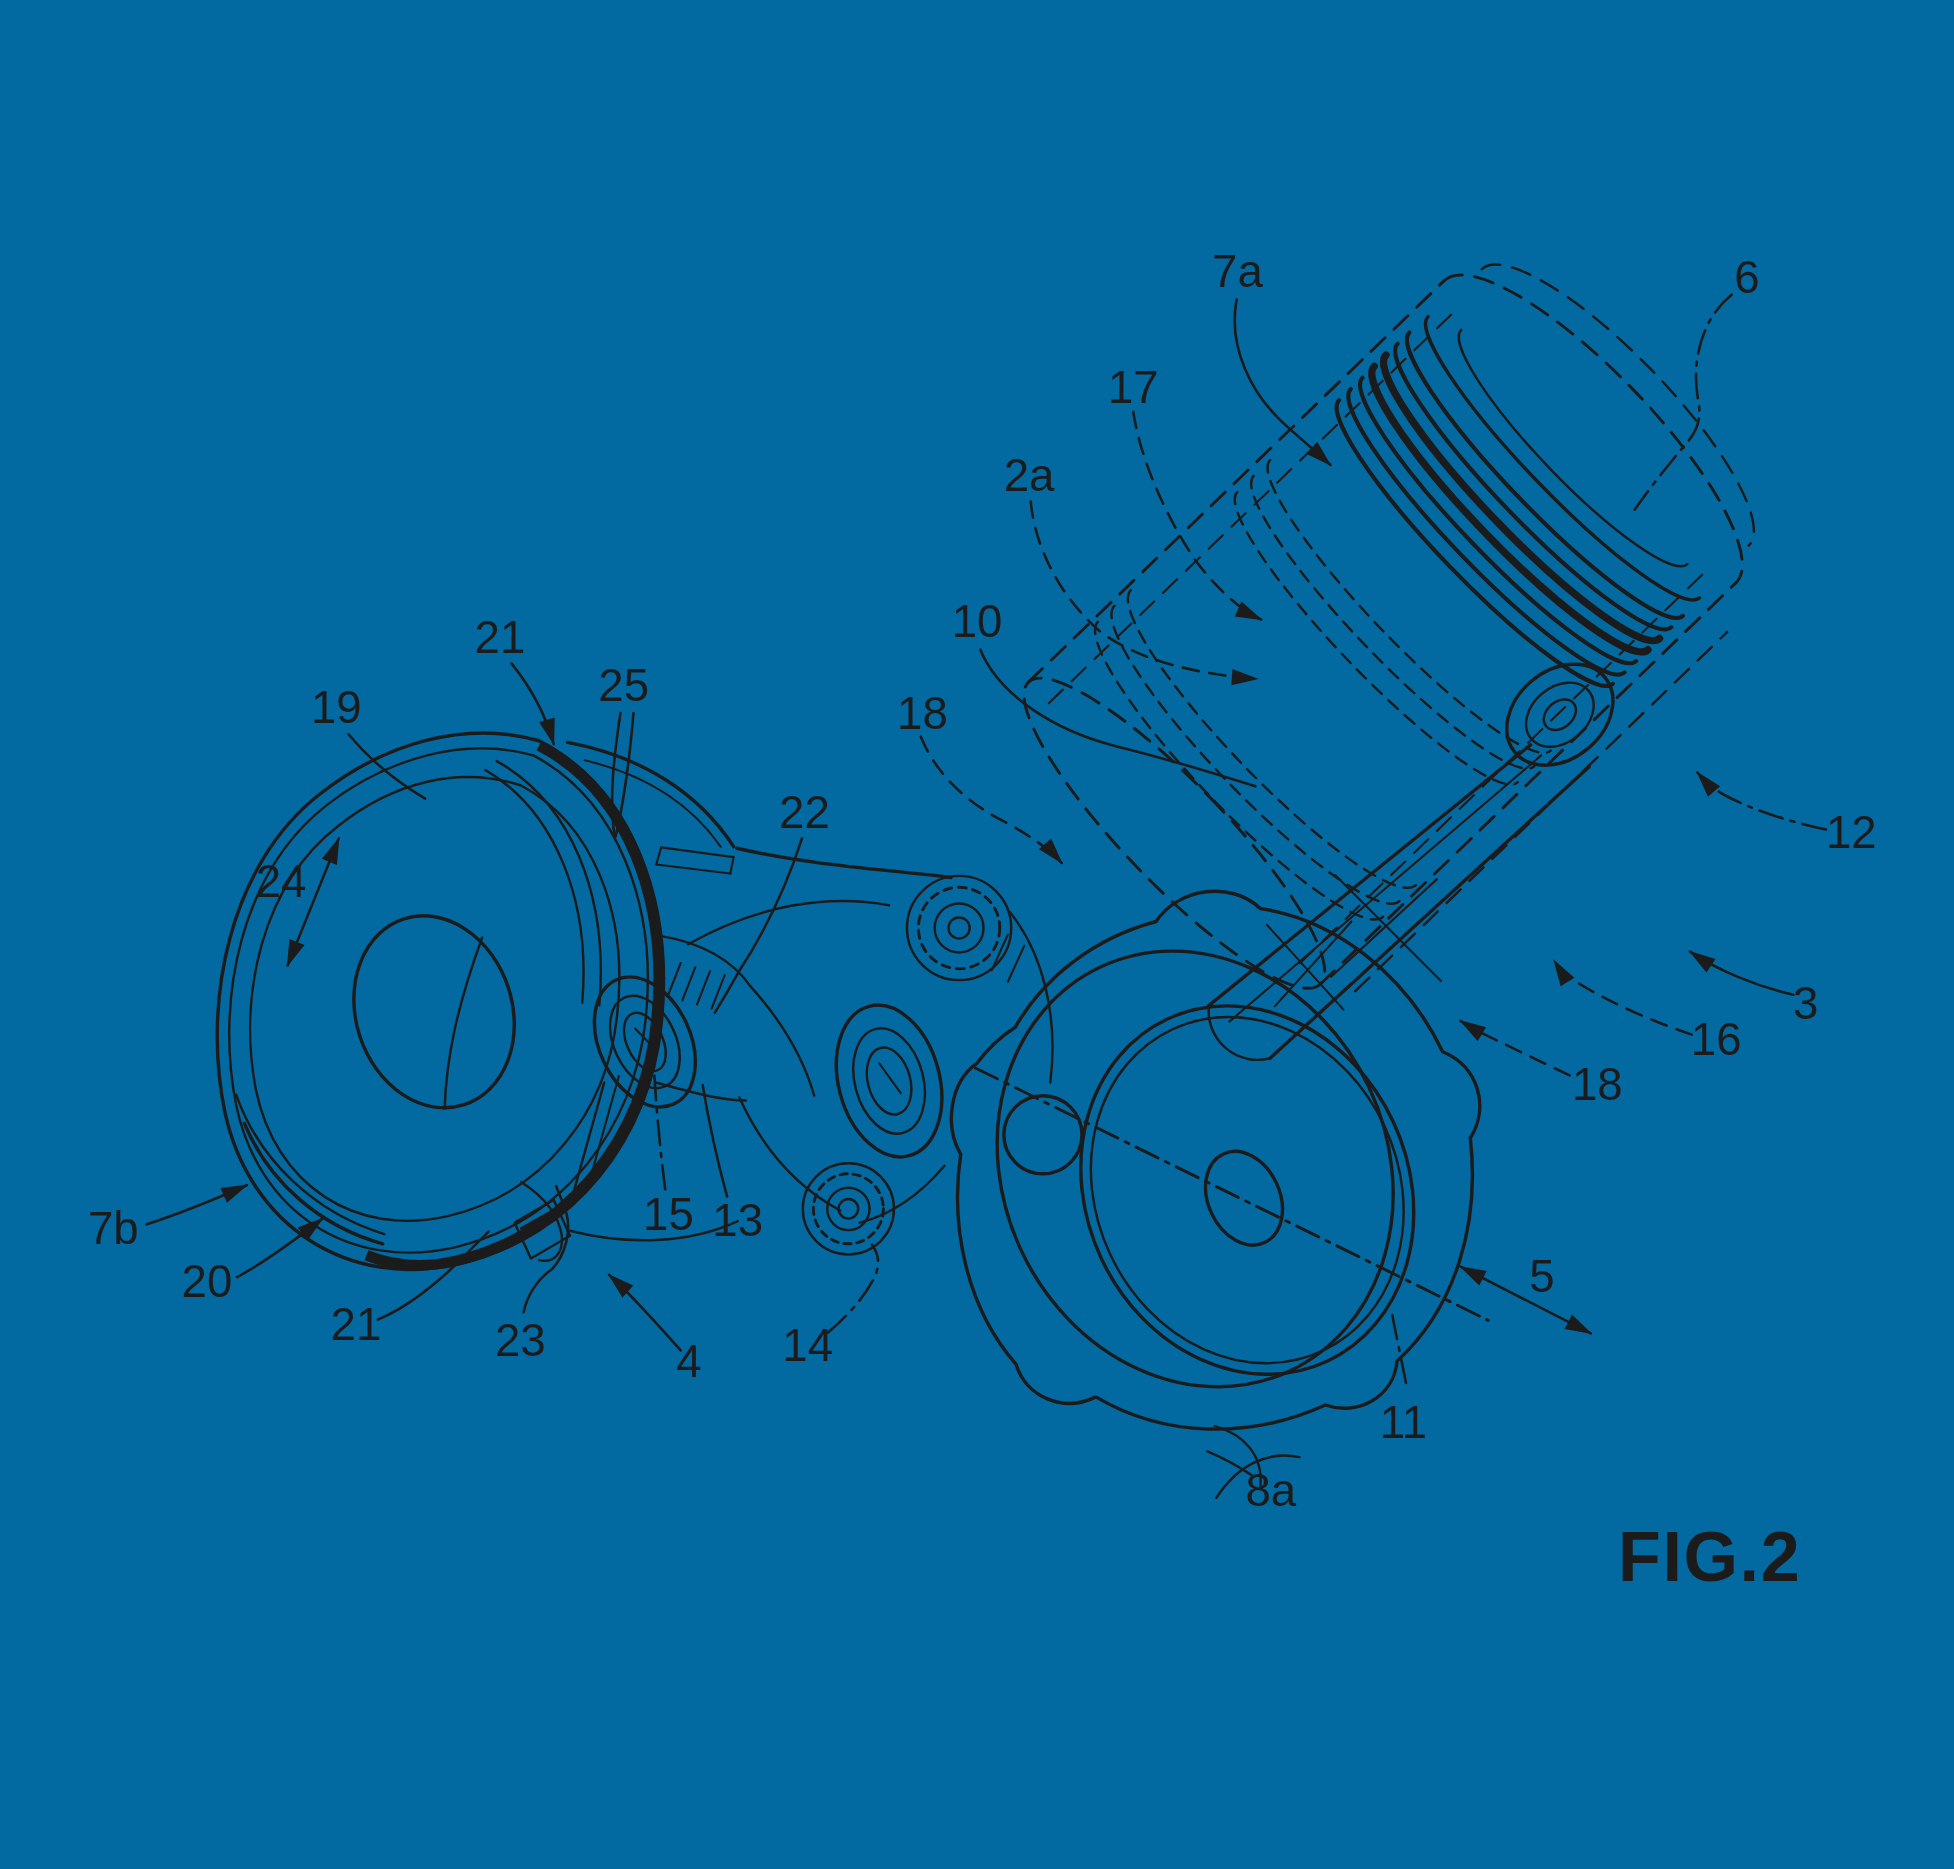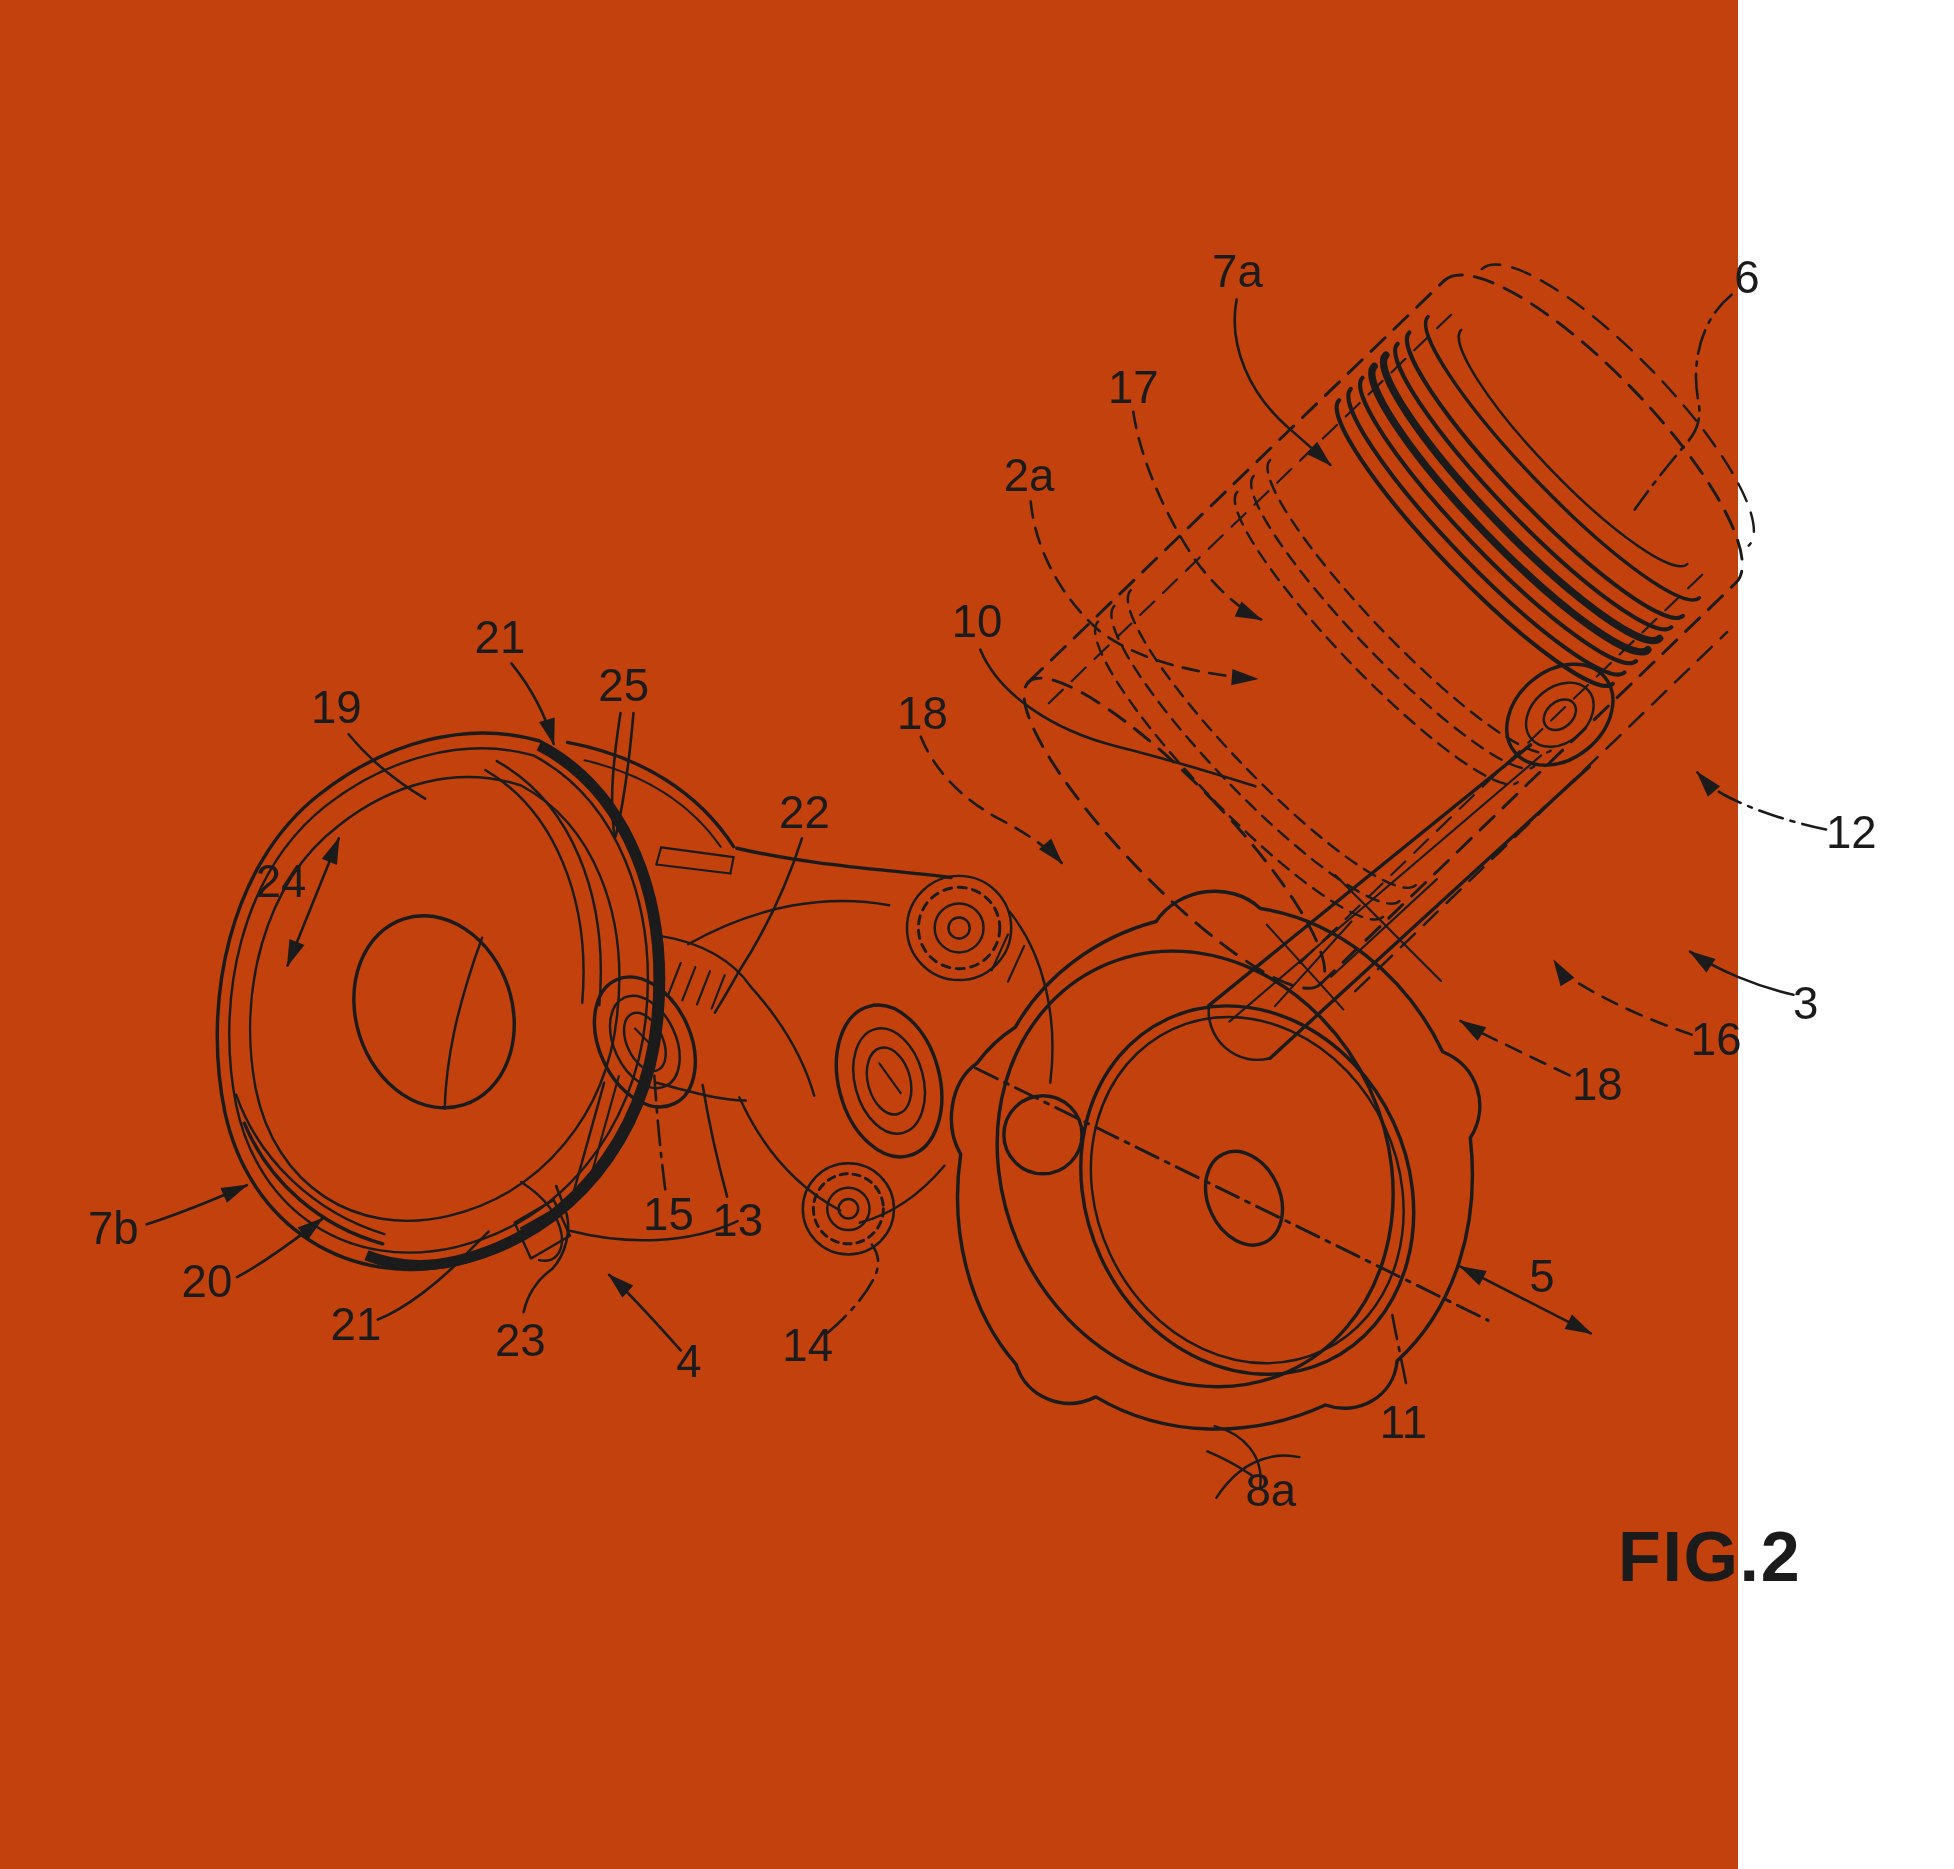--- a/index.html
+++ b/index.html
@@ -1,17 +1,17 @@
 <!DOCTYPE html>
 <html style="font-size:13px"><head>
 <meta charset="utf-8">
 <style>
   html,body{margin:0;padding:0;background:#ffffff;}
   body{font-family:"Liberation Sans", sans-serif;}
-  .stage{width:1738px;height:1869px;background:#c2410c;position:relative;}
+  .stage{width:1954px;height:1869px;background:#0369a1;position:relative;}
   svg{display:block;}
   .ln{fill:none;stroke:#1b1b1b;stroke-width:3.6;stroke-linecap:round;stroke-linejoin:round;}
   .w2{stroke-width:2.6;} .w3{stroke-width:3.0;} .w4{stroke-width:4.2;} .w5{stroke-width:5;}
   .thick{stroke-width:9;} .band{stroke-width:13;stroke-linecap:butt;}
   .dash{stroke-dasharray:24 15;} .dash2{stroke-dasharray:16 11;}
   .ldr{fill:none;stroke:#1b1b1b;stroke-width:3.2;stroke-linecap:round;}
   .ldash{stroke-dasharray:20 13;}
   .ldotdash{stroke-dasharray:30 10 5 10;}
   .ref{font-size:56px;fill:#1b1b1b;text-anchor:middle;}
   .caption{font-size:86px;font-weight:600;fill:#1b1b1b;text-anchor:middle;letter-spacing:2px;}

